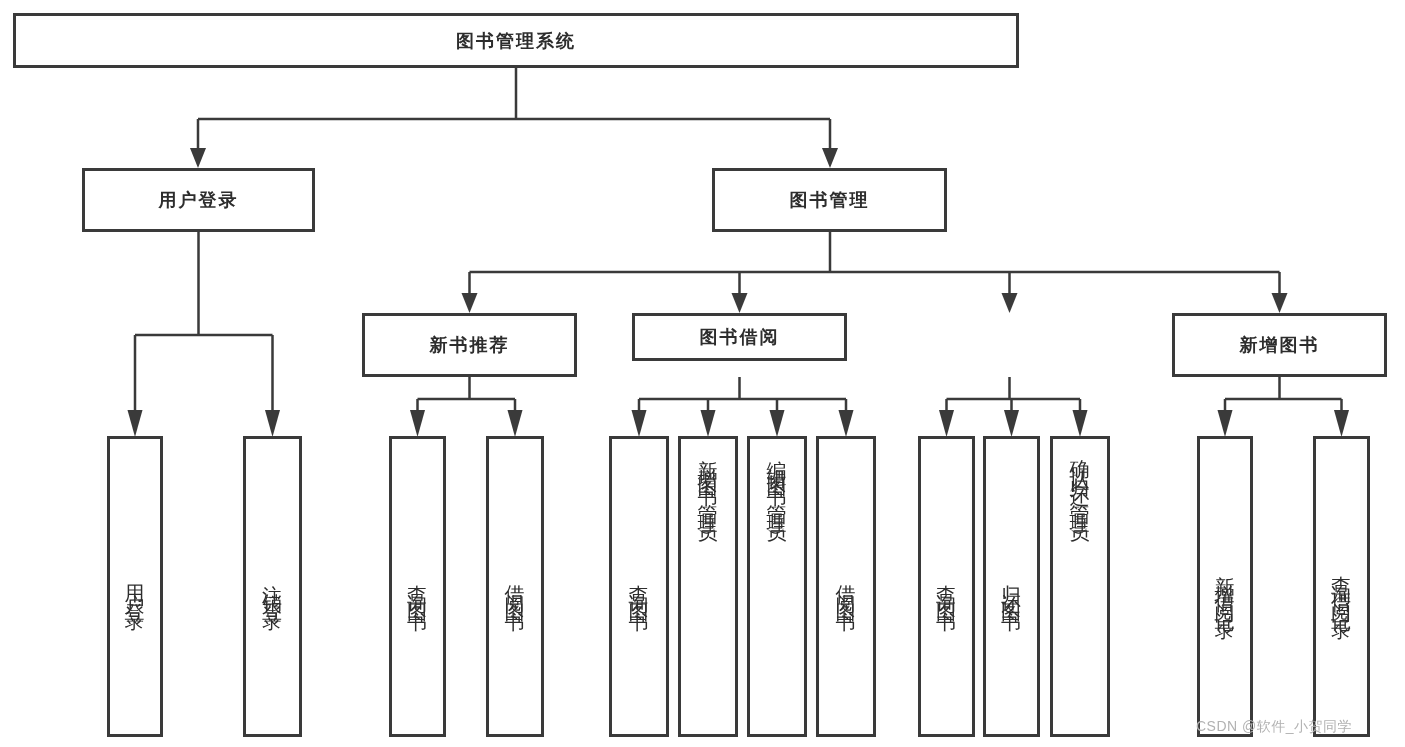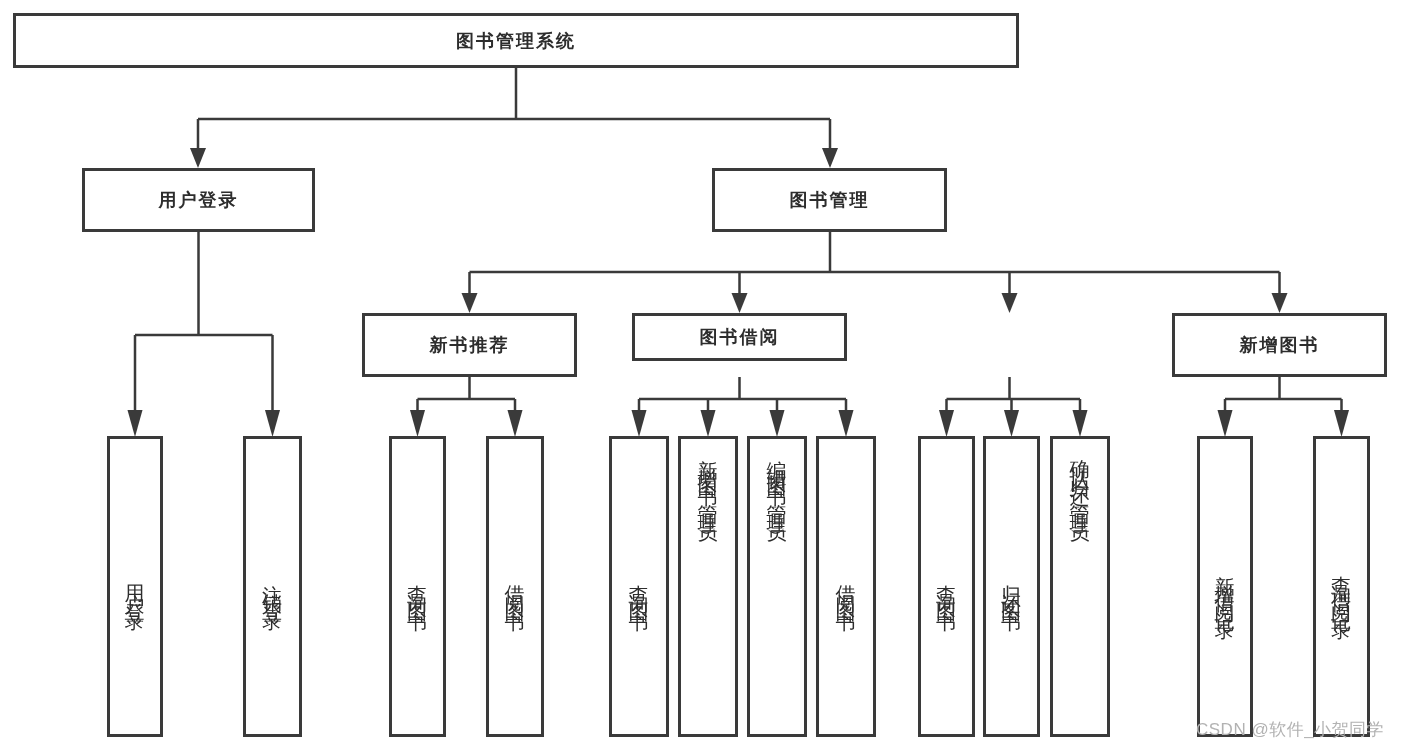--- a/index.html
+++ b/index.html
@@ -14,21 +14,21 @@
     display:flex;align-items:center;justify-content:center;
   }
   .hbox span{font-size:18px;letter-spacing:2px;white-space:nowrap;font-weight:bold;}
   .vbox span{
     writing-mode:vertical-rl;text-orientation:mixed;
     font-size:20px;letter-spacing:9px;line-height:1;white-space:nowrap;
   }
   .vbox.top{align-items:flex-start;padding-top:5px;}
   .watermark{
     position:absolute;left:1196px;top:718px;z-index:10;
-    font-size:17px;letter-spacing:0.5px;color:#b2b2b2;white-space:nowrap;
+    font-size:14px;letter-spacing:0.5px;color:#b2b2b2;white-space:nowrap;
   }
 </style>
 </head>
 <body>
 
 <div class="canvas">
 
   <svg class="wires" width="1405" height="747" viewBox="0 0 1405 747">
     <g stroke="#3a3a3a" stroke-width="2.5" fill="none">
       <path d="

